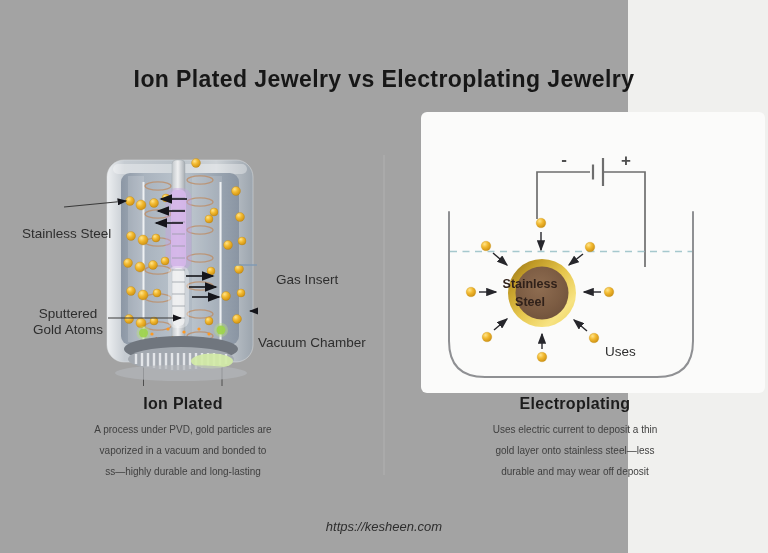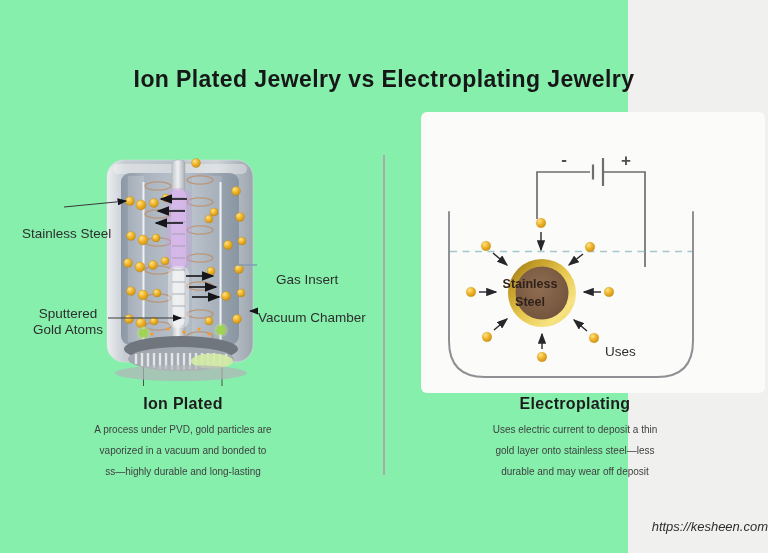--- a/index.html
+++ b/index.html
@@ -1,18 +1,18 @@
 <!DOCTYPE html>
 <html><head>
 <meta charset="utf-8">
 <style>
   * { margin:0; padding:0; box-sizing:border-box; }
   html,body { width:768px; height:553px; }
   body { font-family:"Liberation Sans", sans-serif; background:#f0f0ee; position:relative; overflow:hidden; }
-  .page { position:absolute; inset:0; width:628px; height:553px; background:#86efac; }
+  .page { position:absolute; inset:0; width:628px; height:553px; background:#a3a3a3; }
 
   .title { position:absolute; top:66px; left:0; width:768px; text-align:center;
            font-size:23px; font-weight:700; letter-spacing:.4px; color:#171717; }
 
   .divider { position:absolute; left:383px; top:155px; width:2px; height:320px; background:#aaaaaa; }
 
   .diagram { position:absolute; }
   .diagram-left  { left:0;   top:140px; width:384px; height:250px; }
   .diagram-right { left:384px; top:110px; width:384px; height:285px; }
   .diagram svg { position:absolute; left:0; top:0; }
@@ -22,21 +22,21 @@
 
   .electrode-text { position:absolute; left:106px; top:165px; width:80px; text-align:center;
                     font-size:12.5px; font-weight:600; line-height:1.45; color:#30211a; }
   .terminal { position:absolute; font-size:17px; font-weight:700; color:#4f4f4f; }
 
   .caption-heading { position:absolute; top:395px; width:366px; text-align:center;
                      font-size:16px; font-weight:700; letter-spacing:.3px; color:#1c1c1c; }
   .caption-body { position:absolute; top:419px; width:350px; text-align:center;
                   font-size:10px; line-height:21px; color:#3f3f3f; }
 
-  .footer { position:absolute; top:519px; left:0; width:768px; text-align:right;
+  .footer { position:absolute; top:519px; left:0; width:768px; text-align:center;
             font-style:italic; font-size:13px; color:#2d2d2d; }
 </style>
 </head>
 <body>
 
 <div class="page">
 
   <div class="title">Ion Plated Jewelry vs Electroplating Jewelry</div>
 
   <div class="divider"></div>
@@ -218,21 +218,21 @@
         <line x1="64" y1="67" x2="126" y2="61" stroke="#3a3a3a" stroke-width="1.2" marker-end="url(#ah)"></line>
         <line x1="108" y1="178" x2="181" y2="178" stroke="#3a3a3a" stroke-width="1.2" marker-end="url(#ah)"></line>
         <line x1="257" y1="125" x2="234" y2="125" stroke="#7f9ab5" stroke-width="1.4"></line>
         <line x1="256" y1="171" x2="250" y2="171" stroke="#15151a" stroke-width="1.2" marker-end="url(#ah)"></line>
       </g>
     </svg>
 
     <span class="lbl" style="left:22px; top:71px;">Stainless Steel</span>
     <span class="lbl lbl-center" style="left:23px; top:151px; width:90px;">Sputtered Gold Atoms</span>
     <span class="lbl" style="left:276px; top:117px;">Gas Insert</span>
-    <span class="lbl" style="left:258px; top:155px;">Vacuum Chamber</span>
+    <span class="lbl" style="left:258px; top:180px;">Vacuum Chamber</span>
   </div>
 
   <div class="diagram diagram-right">
     <svg width="384" height="285" viewBox="0 0 384 285">
       <defs>
         <linearGradient id="ringGrad" x1="0" y1="0" x2="1" y2="1">
           <stop offset="0" stop-color="#8a6a18"></stop>
             <stop offset=".22" stop-color="#c09a26"></stop>
           <stop offset=".5" stop-color="#e6c64c"></stop>
             <stop offset=".78" stop-color="#f7e382"></stop>

